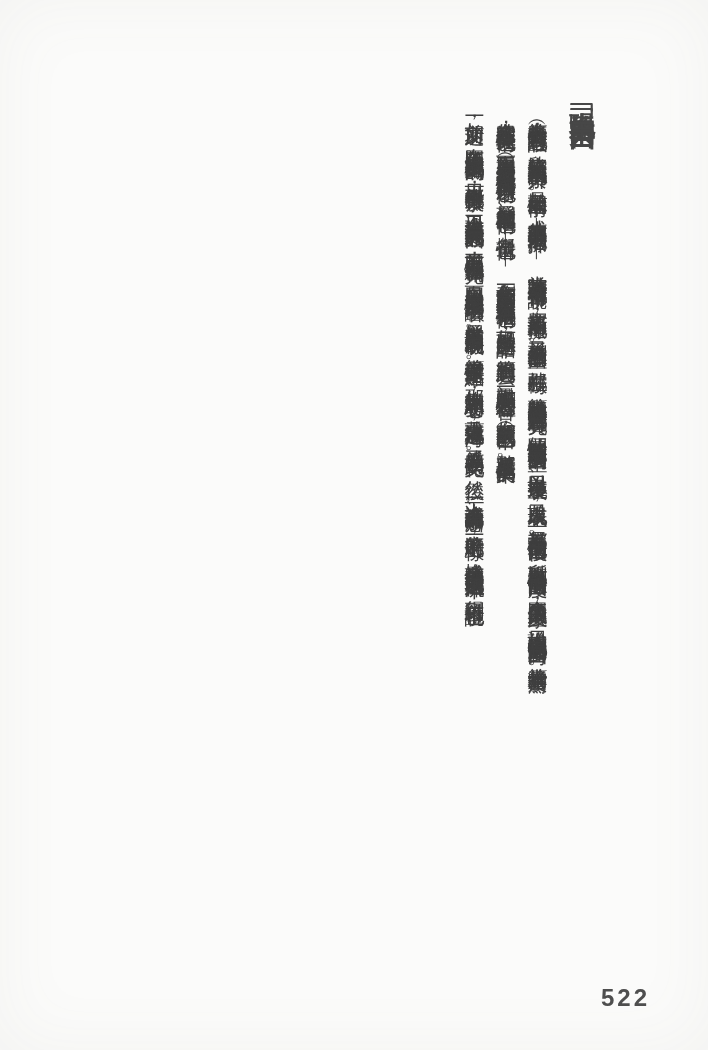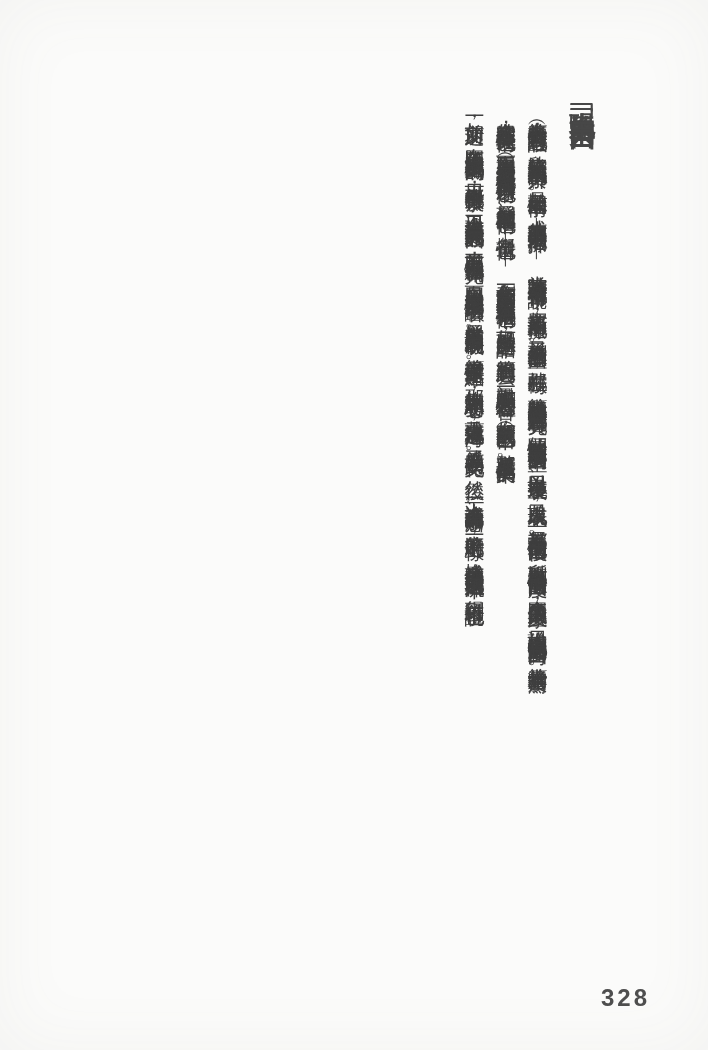--- a/index.html
+++ b/index.html
@@ -66,15 +66,15 @@
 <div class="book-page">
 
   <h1 class="chapter-title">表現的「自由」與「不自由」</h1>
 
   <div class="body-text">
     <p>在筆者的青春時代（應該有過吧），欣賞無修正的成人本或俗稱的小黃片，是難如登天的事情。成人本上的修正部分可以用奶油擦掉——當時的筆者甚至相信了這種都市傳說，去超市買奶油拚命地擦，只為了看到無修正的畫面。就在那時候，筆者聽說從外國進口的黃書和黃片都沒有馬賽克，便開始憧憬和想像外國是多麼自由的天堂。以為日本在漫畫表現、以及成人表現上，都還是非常不自由的色情落後國。所以聽到來自筆者長年憧憬的自由國度，來自美國的成人漫畫家，說日本的成人表現比他們那邊更加自由時，筆者真的相當震驚。</p>
     <p>完全的裸露並不等於比較色情，反而正因為看不到（包含日本這種不遮起來就犯法的情況在內）所以才色情，發展到床戲前的過程很色情、擬音很色情——在創作者的創意下一路發展至今的日本成人漫畫表現本身就很色情。如果可以穿越時空的話，筆者想回到過去，鼓勵在黑暗中一心只想看到性器官、有如反抗軍般戰鬥的自己（不，其實那段歲月還是挺快樂的）。</p>
     <p>一如前文所述，在美國出版的成人漫畫大都是無碼的。日本人可能會覺得很羨慕，不過日本成人漫畫在海外如此有人氣的原因，並不是因為可以把性器看個精光，而是因為日本的成人漫畫家們為了取悅讀者，發展出來的各種自由和多樣的表現。筆者重新深深體悟了這點。那無拘無束的妄想和萌心，乘著成人漫畫飄洋過海，成為了世界共同的文化。然後，下一次或許會像壽司的加州卷、麻將的七對子一樣，換成發祥自美國的成人漫畫表現逆流回日本，得到公民權也說不</p>
   </div>
 
-  <div class="page-number">328</div>
+  <div class="page-number">522</div>
 
 </div>
 
 </body></html>

